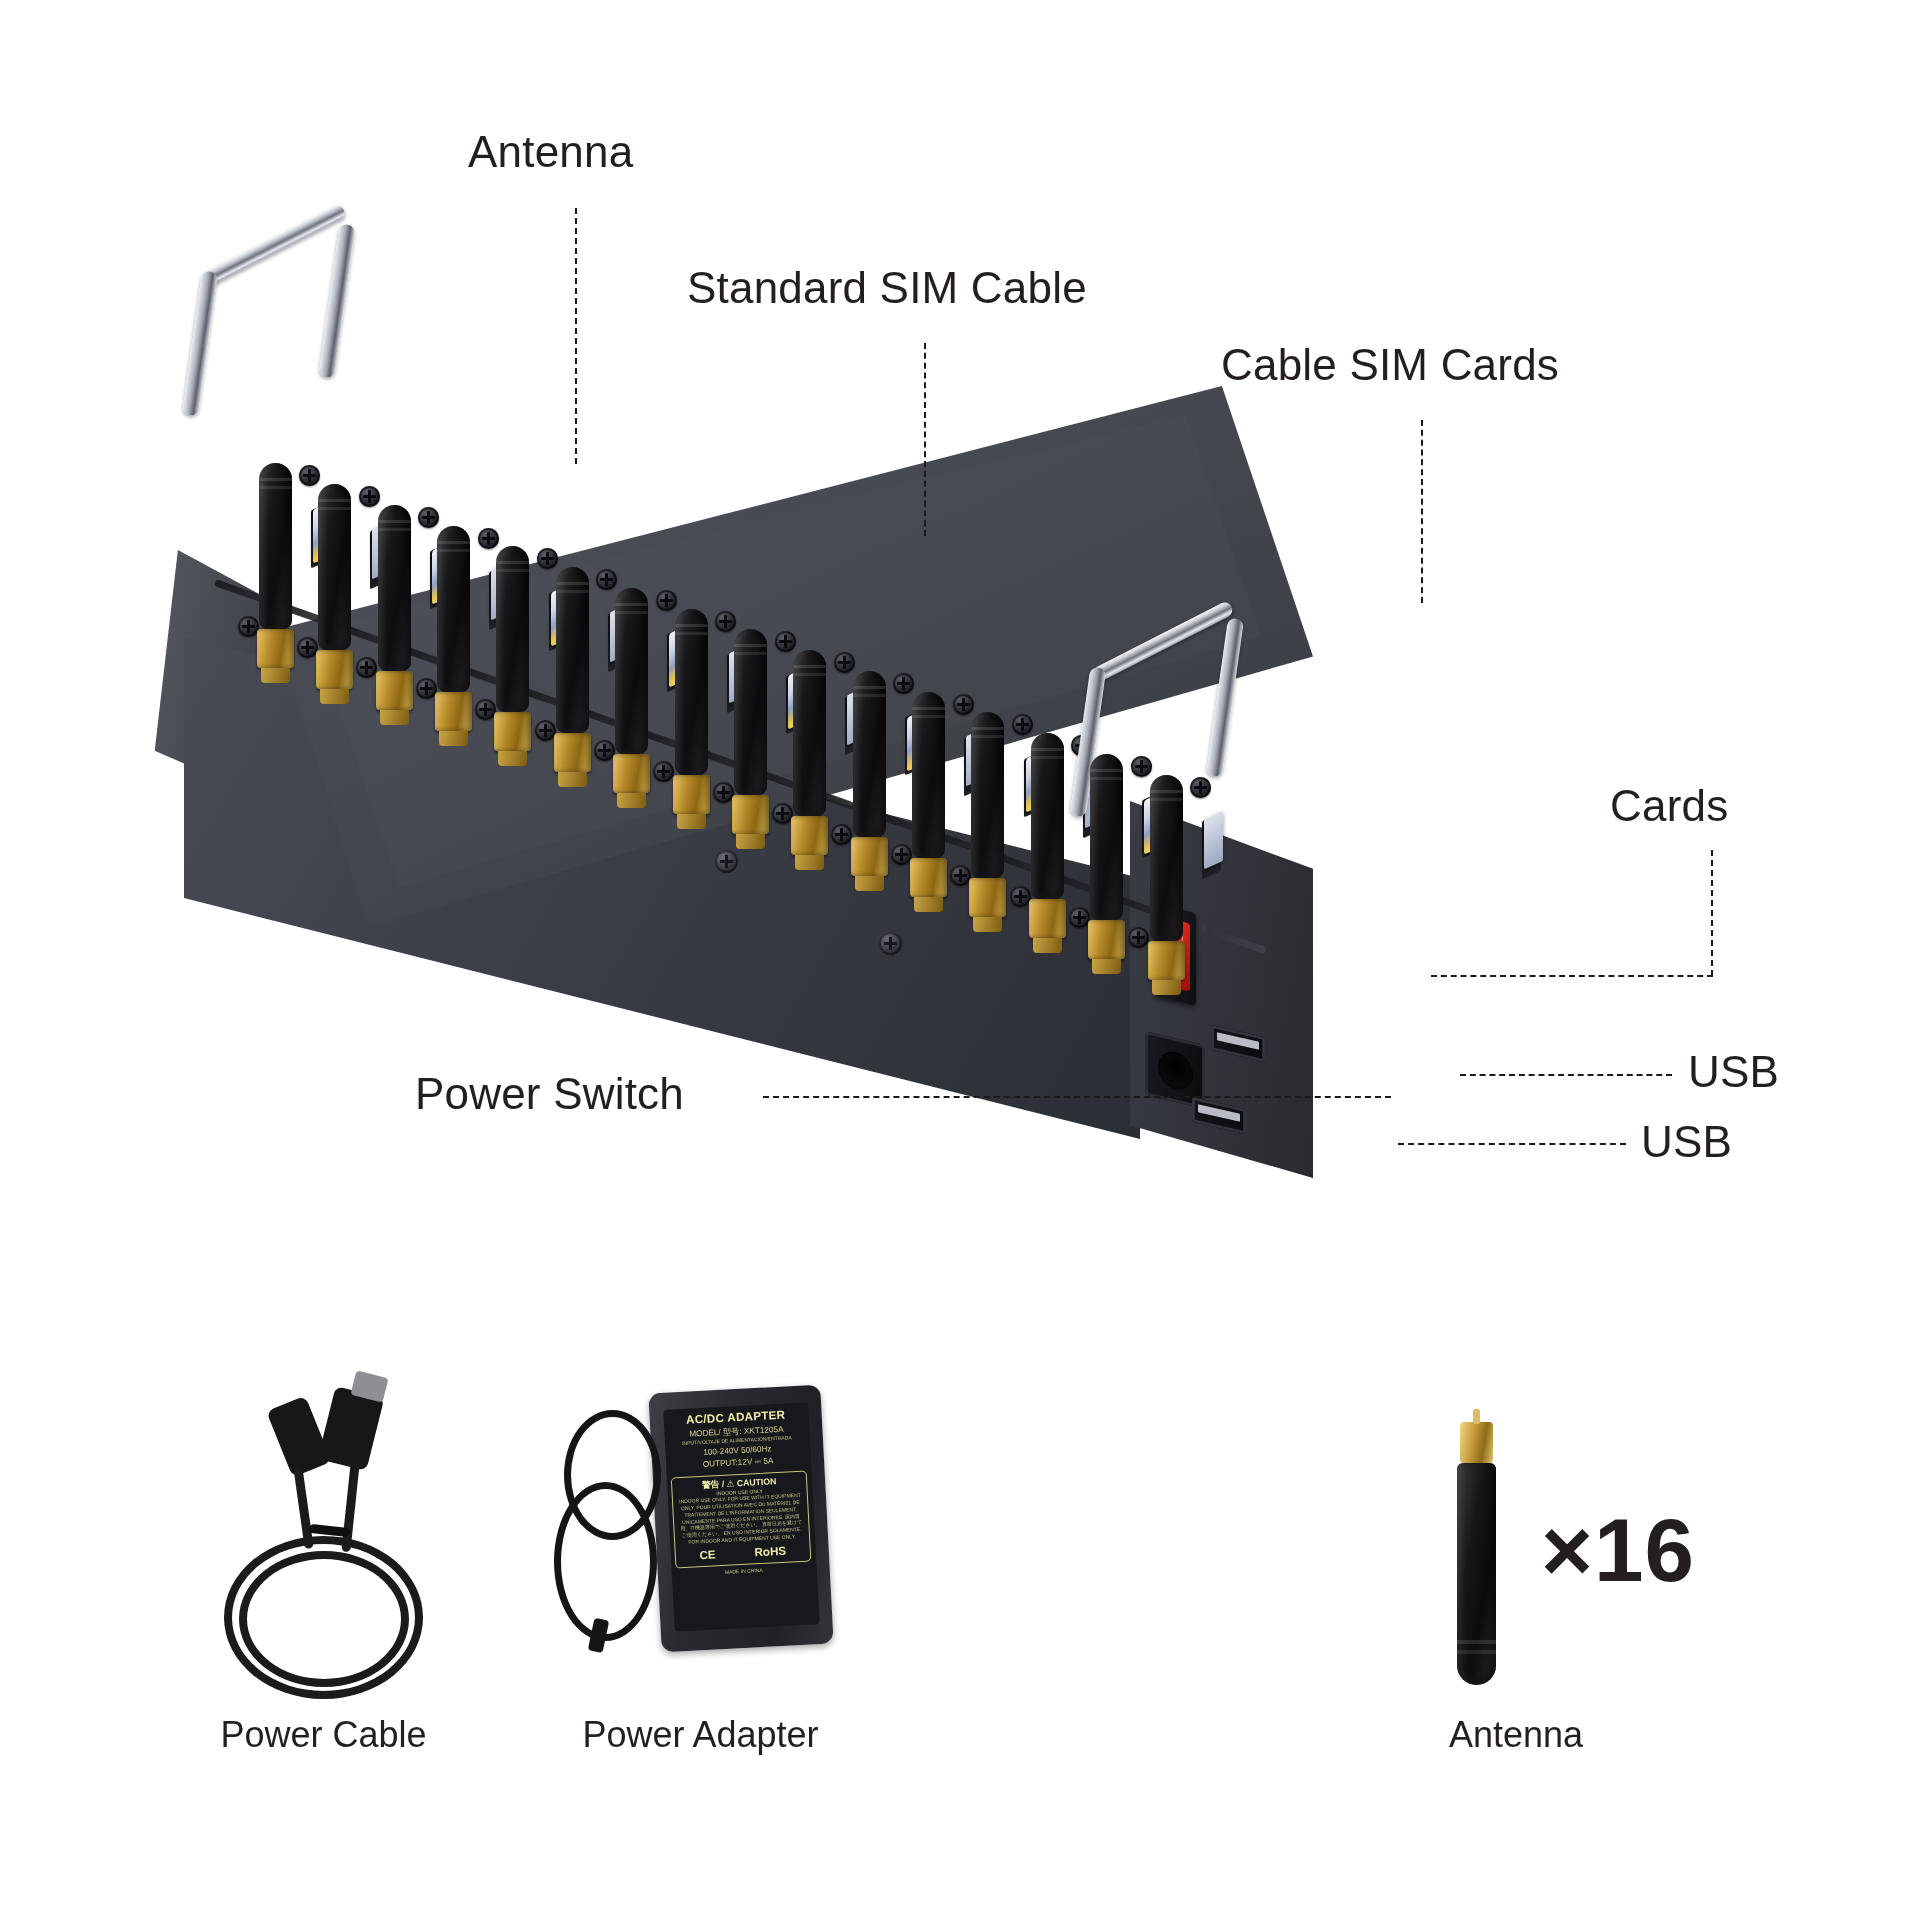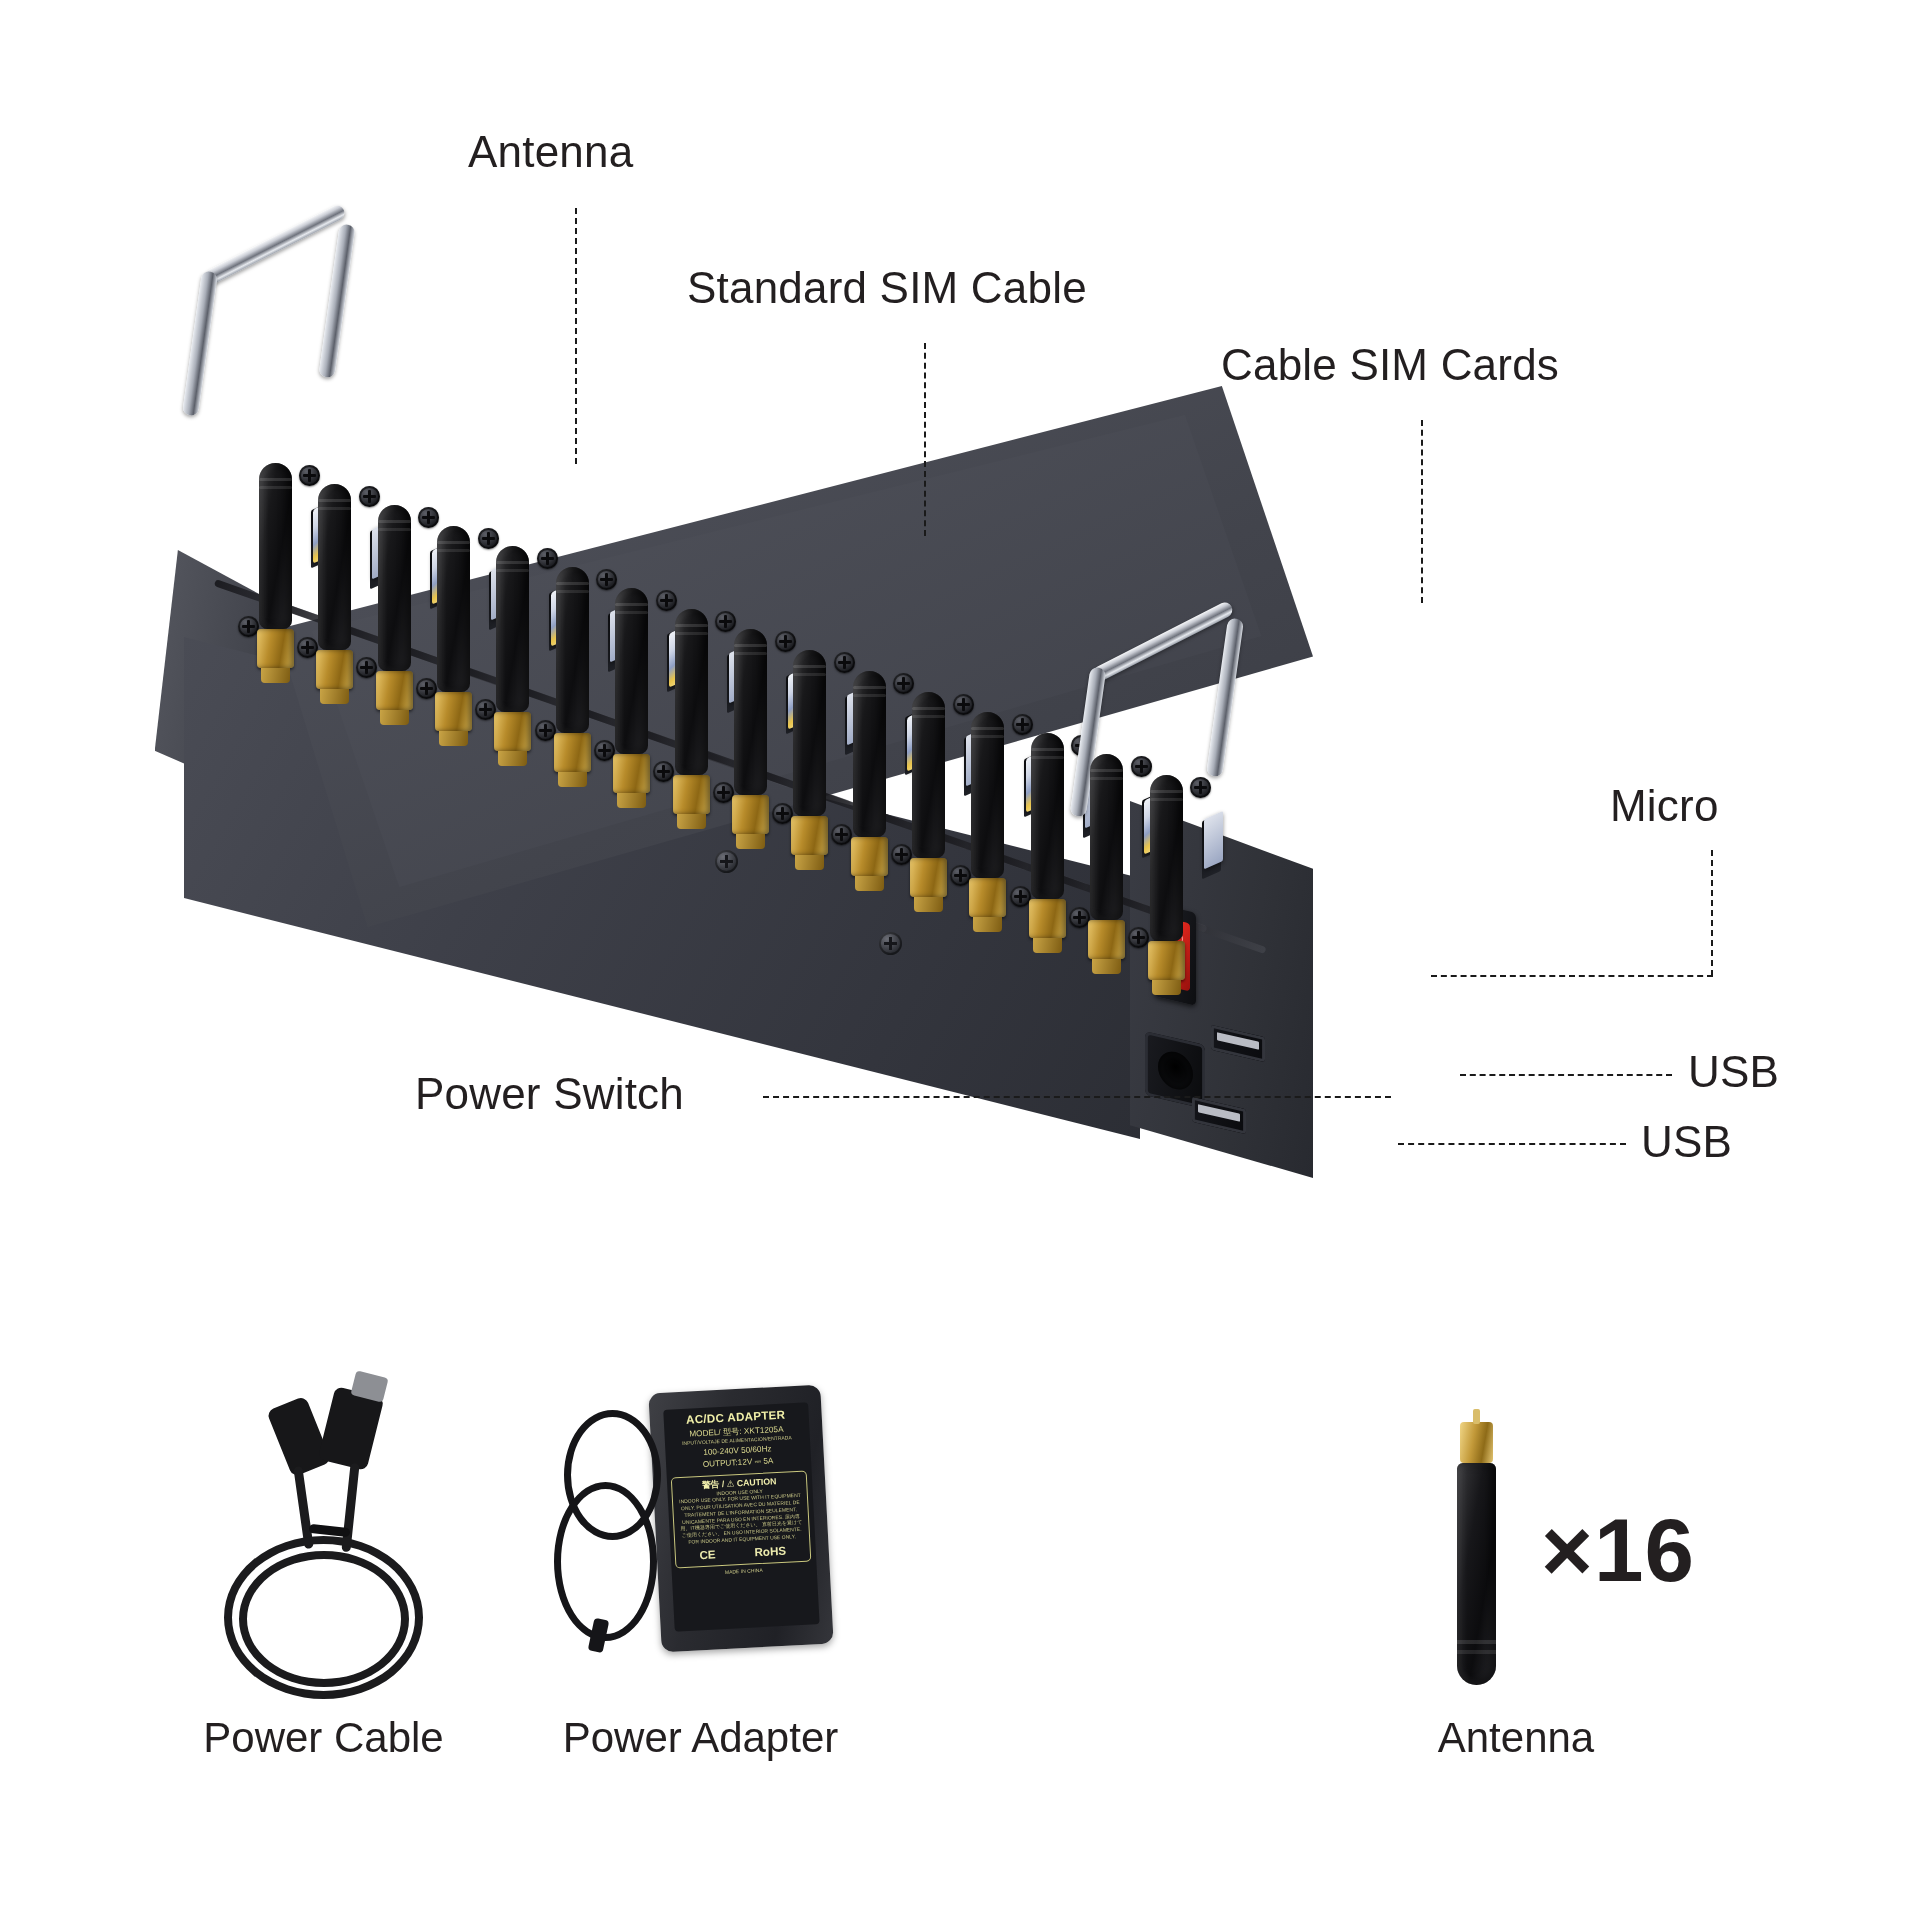--- a/index.html
+++ b/index.html
@@ -168,21 +168,21 @@
     position:absolute;width:54px;height:25px;border-radius:2.9px;
     background:linear-gradient(100deg,#14151a,#0a0b0e);
     transform:skewY(13deg);
     box-shadow:inset 0 0 0 2.9px #33353c;
   }
   .usbport .tongue{position:absolute;left:5.8px;top:5.8px;width:42px;height:8.7px;background:#b9bcc4;border-radius:1px;}
 
   
   #accessories{position:absolute;left:0;top:1366px;width:1931px;height:541px;}
   .acc{position:absolute;text-align:center;}
-  .acc-caption{font-size:42px;color:#231f20;white-space:nowrap;}
+  .acc-caption{font-size:36px;color:#231f20;white-space:nowrap;}
   .acc-art{position:relative;margin:0 auto;}
 
   
   .pc-plug{position:absolute;background:#171719;border-radius:7.7px;}
   .pc-loop{
     position:absolute;border:8.7px solid #1b1b1d;border-radius:50%;
     background:transparent;
   }
   .pc-wire{position:absolute;background:#1b1b1d;border-radius:5.8px;}
 
@@ -501,21 +501,21 @@
 
   <div class="callout" style="left:468px;top:130px;">Antenna</div>
   <div class="lead-v" style="left:575px;top:208px;height:256px;"></div>
 
   <div class="callout" style="left:687px;top:266px;">Standard SIM Cable</div>
   <div class="lead-v" style="left:924px;top:343px;height:193px;"></div>
 
   <div class="callout" style="left:1221px;top:343px;">Cable SIM Cards</div>
   <div class="lead-v" style="left:1421px;top:420px;height:183px;"></div>
 
-  <div class="callout" style="left:1610px;top:784px;">Micro</div>
+  <div class="callout" style="left:1610px;top:784px;">Cards</div>
   <div class="lead-v" style="left:1711px;top:850px;height:126px;"></div>
   <div class="lead-h" style="left:1431px;top:975px;width:282px;"></div>
 
   <div class="callout" style="left:1688px;top:1050px;">USB</div>
   <div class="lead-h" style="left:1460px;top:1074px;width:212px;"></div>
 
   <div class="callout" style="left:1641px;top:1120px;">USB</div>
   <div class="lead-h" style="left:1398px;top:1143px;width:228px;"></div>
 
   <div class="callout" style="left:415px;top:1072px;">Power Switch</div>

